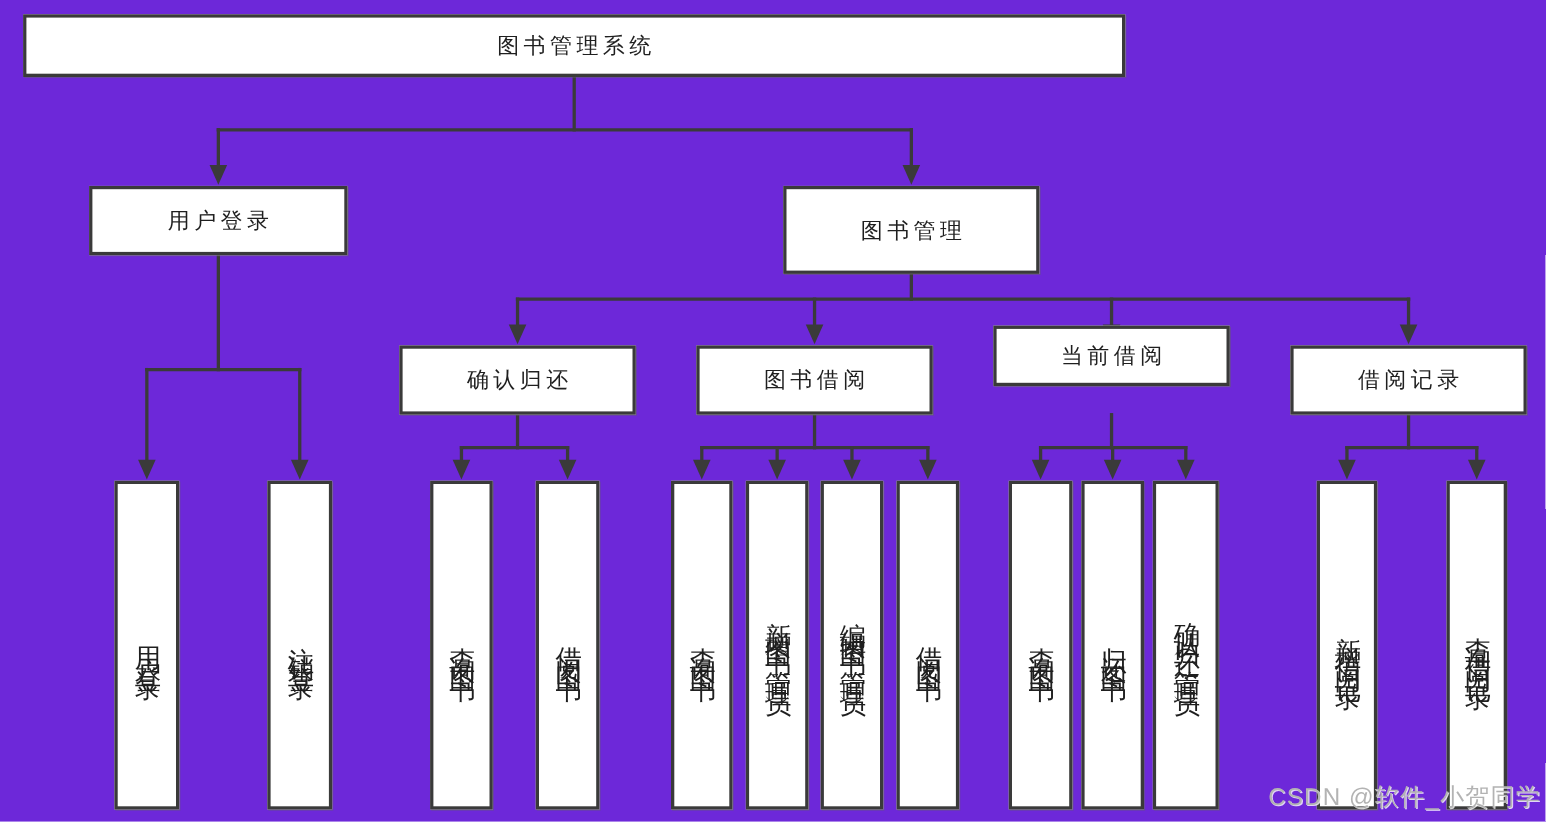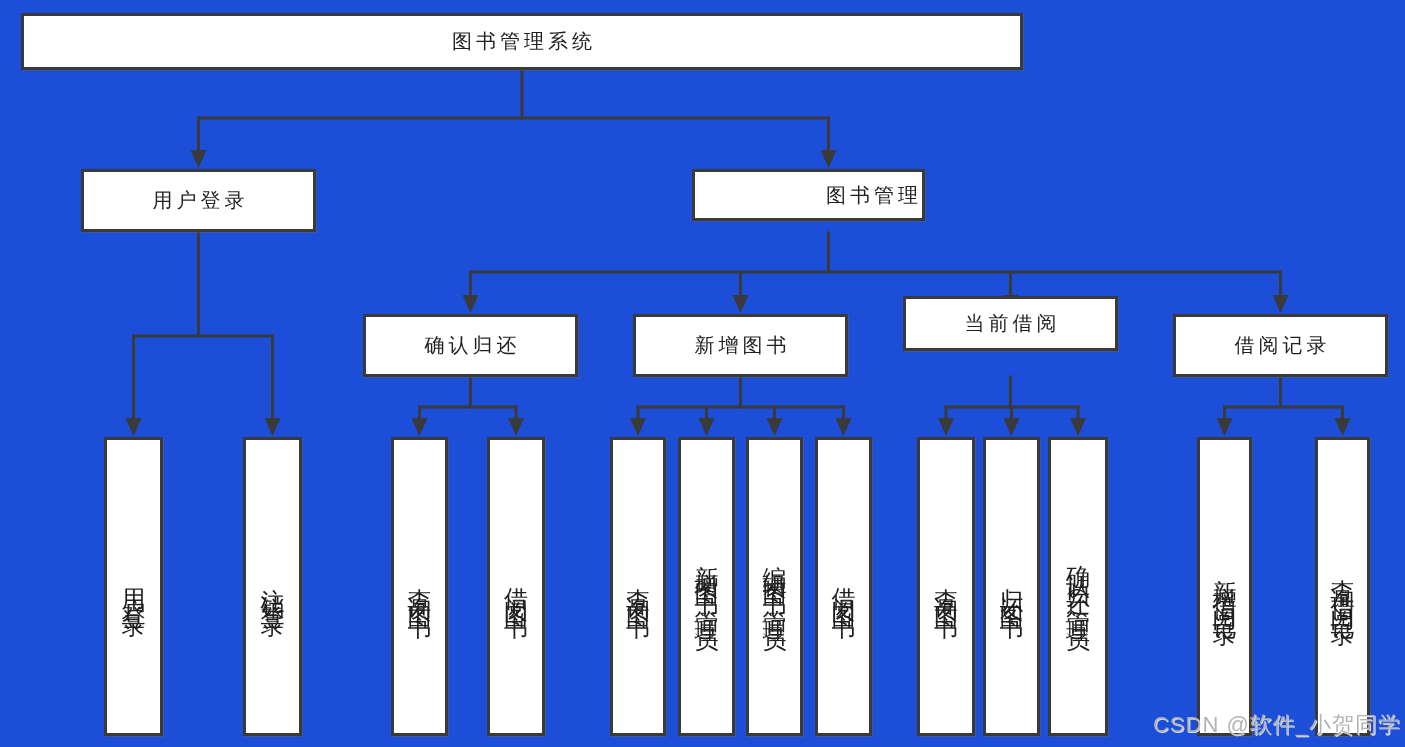--- a/index.html
+++ b/index.html
@@ -5,21 +5,21 @@
   html, body {
     margin: 0;
     padding: 0;
     background: #ffffff;
     font-family: "Liberation Sans", sans-serif;
   }
   #stage {
     position: relative;
     width: 1405px;
     height: 747px;
-    background: #1d4ed8;
+    background: #6d28d9;
     overflow: hidden;
   }
   #connector-layer {
     position: absolute;
     left: 0;
     top: 0;
     width: 1405px;
     height: 747px;
     pointer-events: none;
   }
@@ -116,28 +116,28 @@
       <line x1="1342.5" y1="407" x2="1342.5" y2="427" stroke="#3a3a3a" stroke-width="3" stroke-linecap="square"></line>
       <polygon points="1334.5,418 1350.5,418 1342.5,436" fill="#3a3a3a"></polygon>
     </svg>
 
   <div class="node node-h" style="left: 21px; top: 13px; width: 1002px; height: 57px;">
       <span class="node-label">图书管理系统</span>
     </div>
     <div class="node node-h" style="left: 81px; top: 169px; width: 235px; height: 63px;">
       <span class="node-label">用户登录</span>
     </div>
-    <div class="node node-h" style="left: 692px; top: 169px; width: 233px; height: 52px; justify-content: flex-end;">
+    <div class="node node-h" style="left: 712px; top: 169px; width: 233px; height: 80px;">
       <span class="node-label">图书管理</span>
     </div>
     <div class="node node-h" style="left: 363px; top: 314px; width: 215px; height: 63px;">
       <span class="node-label">确认归还</span>
     </div>
     <div class="node node-h" style="left: 633px; top: 314px; width: 215px; height: 63px;">
-      <span class="node-label">新增图书</span>
+      <span class="node-label">图书借阅</span>
     </div>
     <div class="node node-h" style="left: 903px; top: 296px; width: 215px; height: 55px;">
       <span class="node-label">当前借阅</span>
     </div>
     <div class="node node-h" style="left: 1173px; top: 314px; width: 215px; height: 63px;">
       <span class="node-label">借阅记录</span>
     </div>
     <div class="node node-v" style="left: 104px; top: 437px; width: 59px; height: 299px;">
       <span class="node-label">用户登录</span>
     </div>

